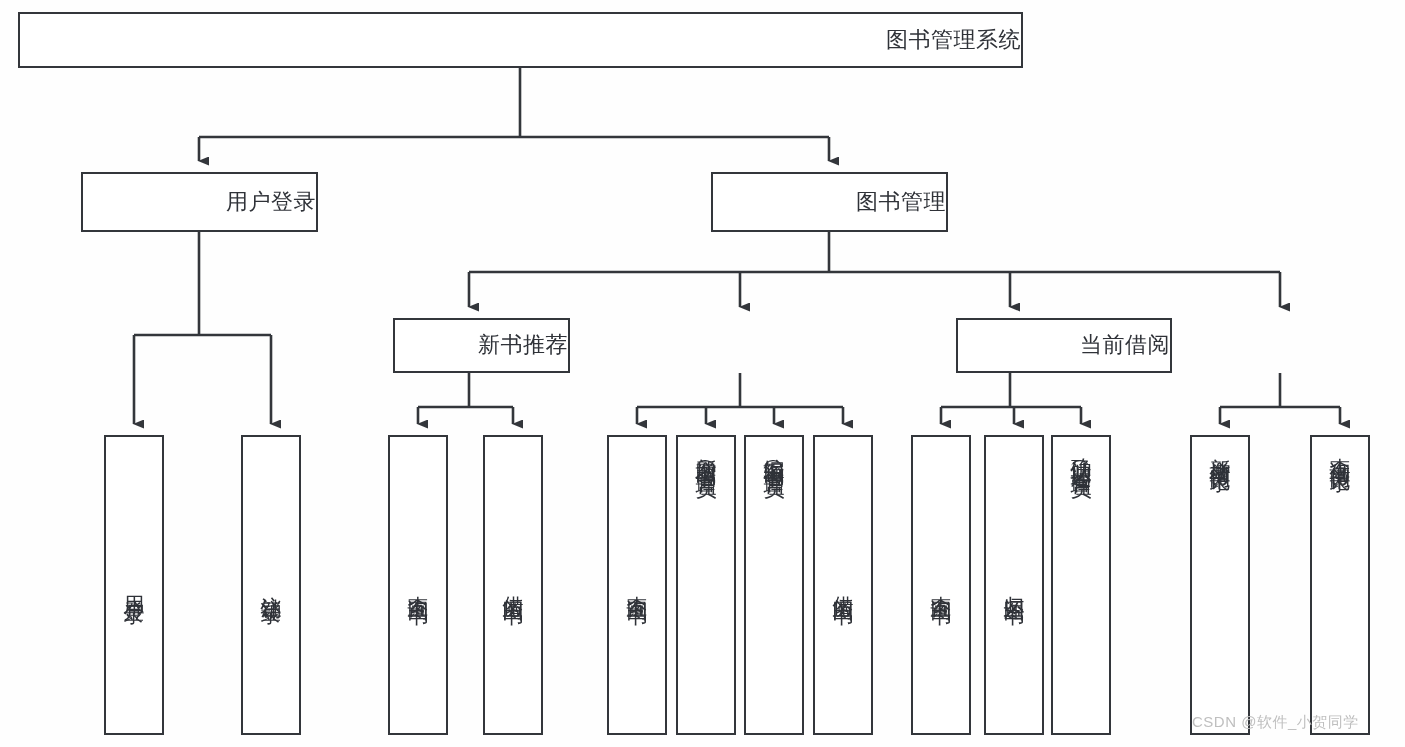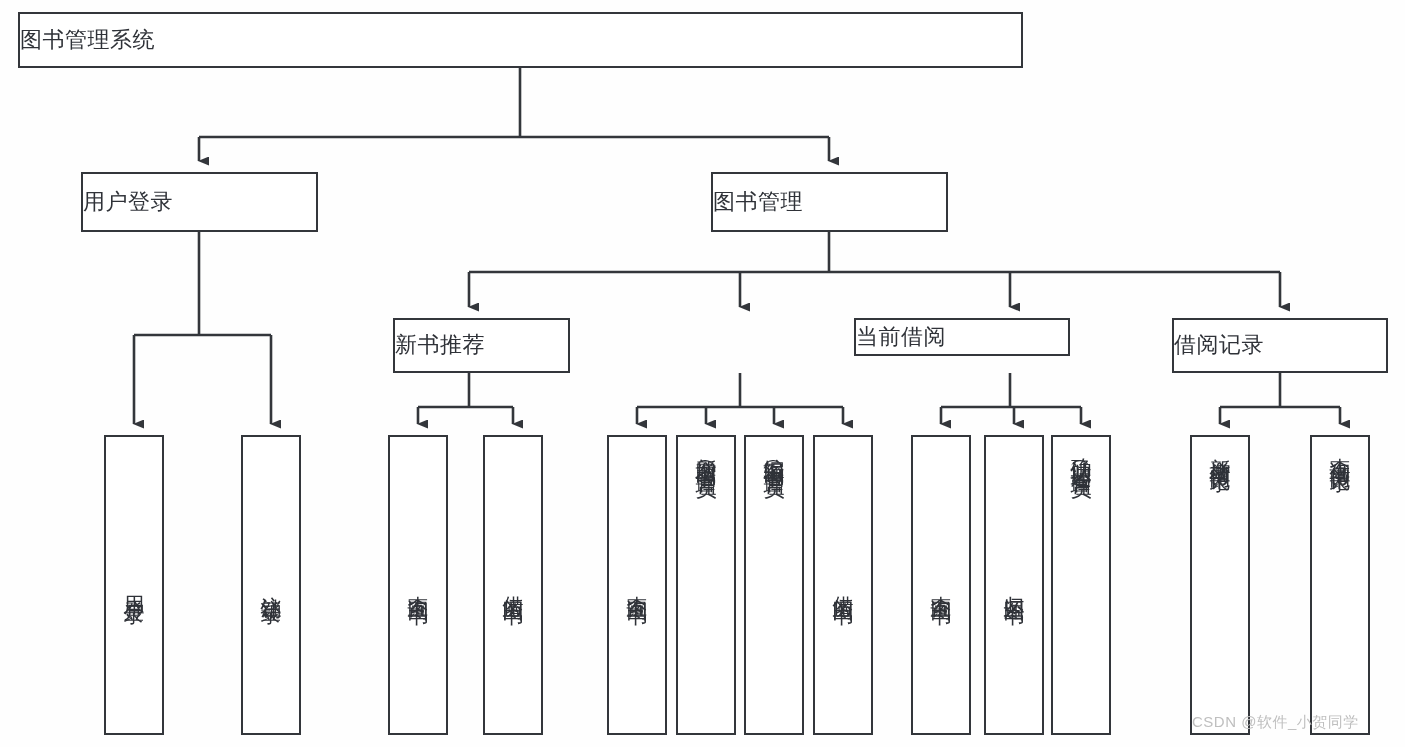--- a/index.html
+++ b/index.html
@@ -26,21 +26,21 @@
     width: 1405px;
     height: 747px;
   }
   .node-box {
     position: absolute;
     box-sizing: border-box;
     background: #ffffff;
     border: 2px solid #33363b;
     display: flex;
     align-items: center;
-    justify-content: flex-start;
+    justify-content: flex-end;
   }
   .node-label {
     color: #2f3238;
     font-size: 22px;
     line-height: 1.12;
     letter-spacing: 0.5px;
     white-space: nowrap;
     text-align: center;
   }
   .node-label.vertical {
@@ -126,25 +126,22 @@
   <div class="node-box" id="node-l2-0" style="left: 81px; top: 172px; width: 237px; height: 60px;">
     <span class="node-label">用户登录</span>
   </div>
   <div class="node-box" id="node-l2-1" style="left: 711px; top: 172px; width: 237px; height: 60px;">
     <span class="node-label">图书管理</span>
   </div>
 
   <div class="node-box" id="node-l3-0" style="left: 361px; top: 318px; width: 177px; height: 55px; margin-left: 32px;">
     <span class="node-label">新书推荐</span>
   </div>
-  <div class="node-box" id="node-l3-2" style="left: 854px; top: 318px; width: 216px; height: 38px;">
+  <div class="node-box" id="node-l3-2" style="left: 956px; top: 318px; width: 216px; height: 55px;">
     <span class="node-label">当前借阅</span>
-  </div>
-  <div class="node-box" id="node-l3-3" style="left: 1172px; top: 318px; width: 216px; height: 55px;">
-    <span class="node-label">借阅记录</span>
   </div>
 
   <div id="leaf-container">
       <div class="node-box leaf-box mid-anchor" style="left: 104px; top: 435px; width: 60px; height: 300px;">
         <span class="node-label vertical">用户登录</span>
       </div>
       <div class="node-box leaf-box mid-anchor" style="left: 241px; top: 435px; width: 60px; height: 300px;">
         <span class="node-label vertical">注销登录</span>
       </div>
       <div class="node-box leaf-box mid-anchor" style="left: 388px; top: 435px; width: 60px; height: 300px;">

